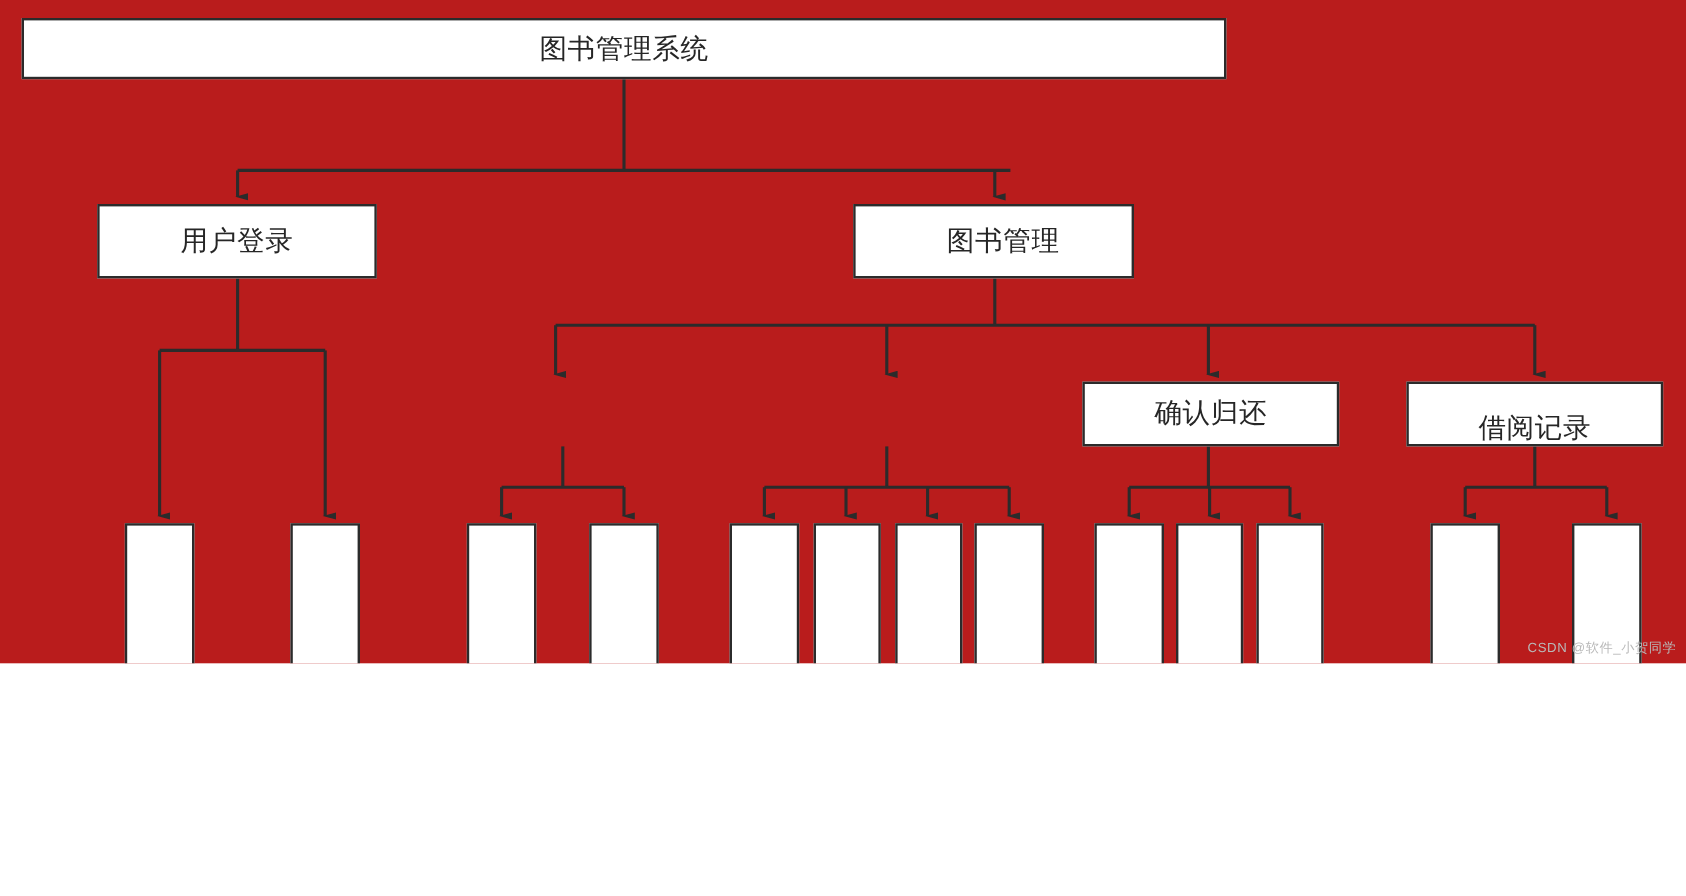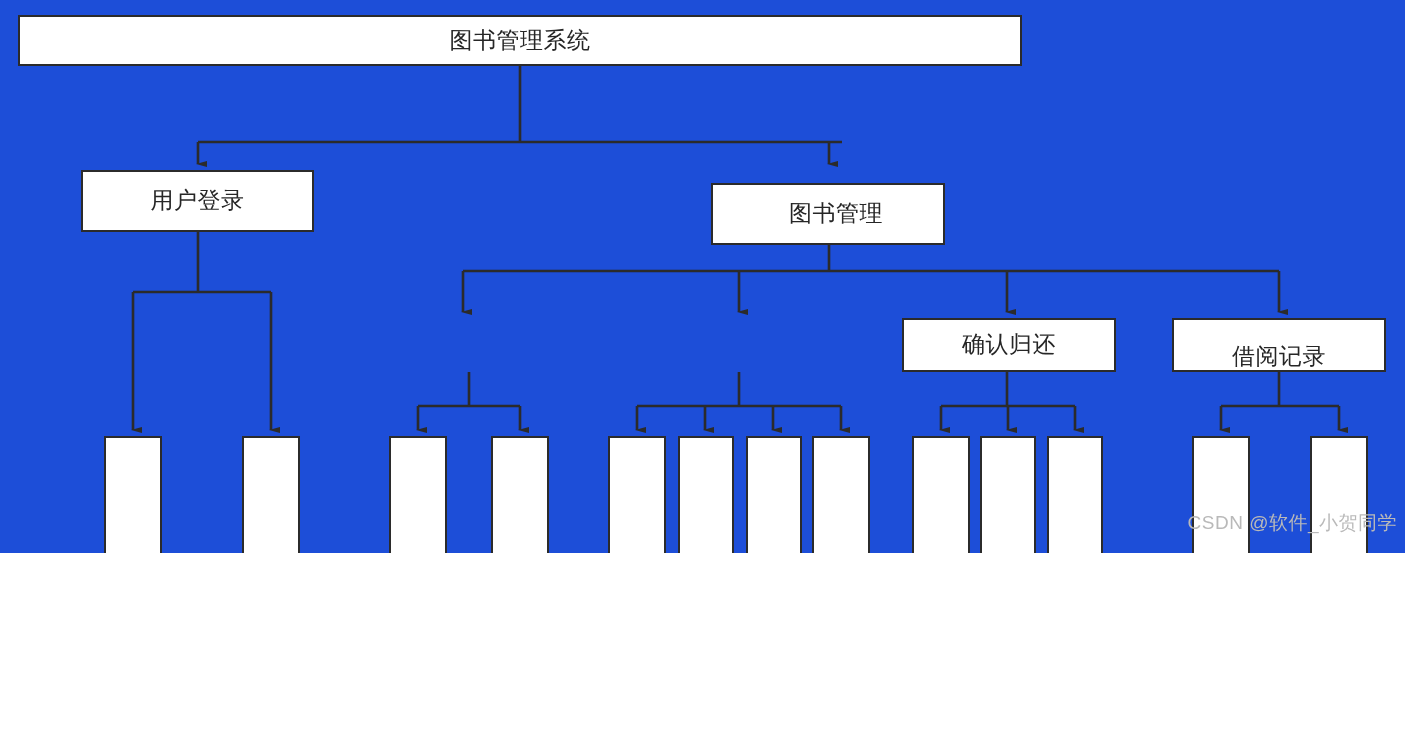--- a/index.html
+++ b/index.html
@@ -7,21 +7,21 @@
     padding: 0;
     background: #ffffff;
   }
   body {
     font-family: "Liberation Sans", "DejaVu Sans", sans-serif;
   }
   #canvas {
     position: relative;
     width: 1405px;
     height: 553px;
-    background: #1d4ed8;
+    background: #b91c1c;
     overflow: hidden;
   }
   #wires {
     position: absolute;
     left: 0;
     top: 0;
     width: 1405px;
     height: 747px;
     pointer-events: none;
   }
@@ -52,22 +52,22 @@
   .node.vert.topalign {
     align-items: flex-start;
   }
   .node-label {
     display: block;
     white-space: pre-wrap;
   }
   .watermark {
     position: absolute;
     right: 8px;
-    bottom: 17px;
-    font-size: 19px;
+    bottom: 6px;
+    font-size: 11px;
     color: #b9b9b9;
     letter-spacing: 0.5px;
     white-space: nowrap;
     text-align: center;
   }
 </style>
 </head>
 <body>
 
 <div id="canvas">
@@ -124,21 +124,21 @@
   </svg>
 
   <div class="node horiz" style="left:18px; top:15px; width:1004px; height:51px;">
     <span class="node-label">图书管理系统</span>
   </div>
 
   <div class="node horiz" style="left:81px; top:170px; width:233px; height:62px;">
     <span class="node-label">用户登录</span>
   </div>
 
-  <div class="node horiz" style="left:711px; top:183px; width:234px; height:62px;padding-left:16px;">
+  <div class="node horiz" style="left:711px; top:170px; width:234px; height:62px;padding-left:16px;">
     <span class="node-label">图书管理</span>
   </div>
 
 
 
   <div class="node horiz" style="left:902px; top:318px; width:214px; height:54px;">
     <span class="node-label">确认归还</span>
   </div>
 
   <div class="node horiz" style="left:1172px; top:318px; width:214px; height:54px;align-items:flex-end;">

